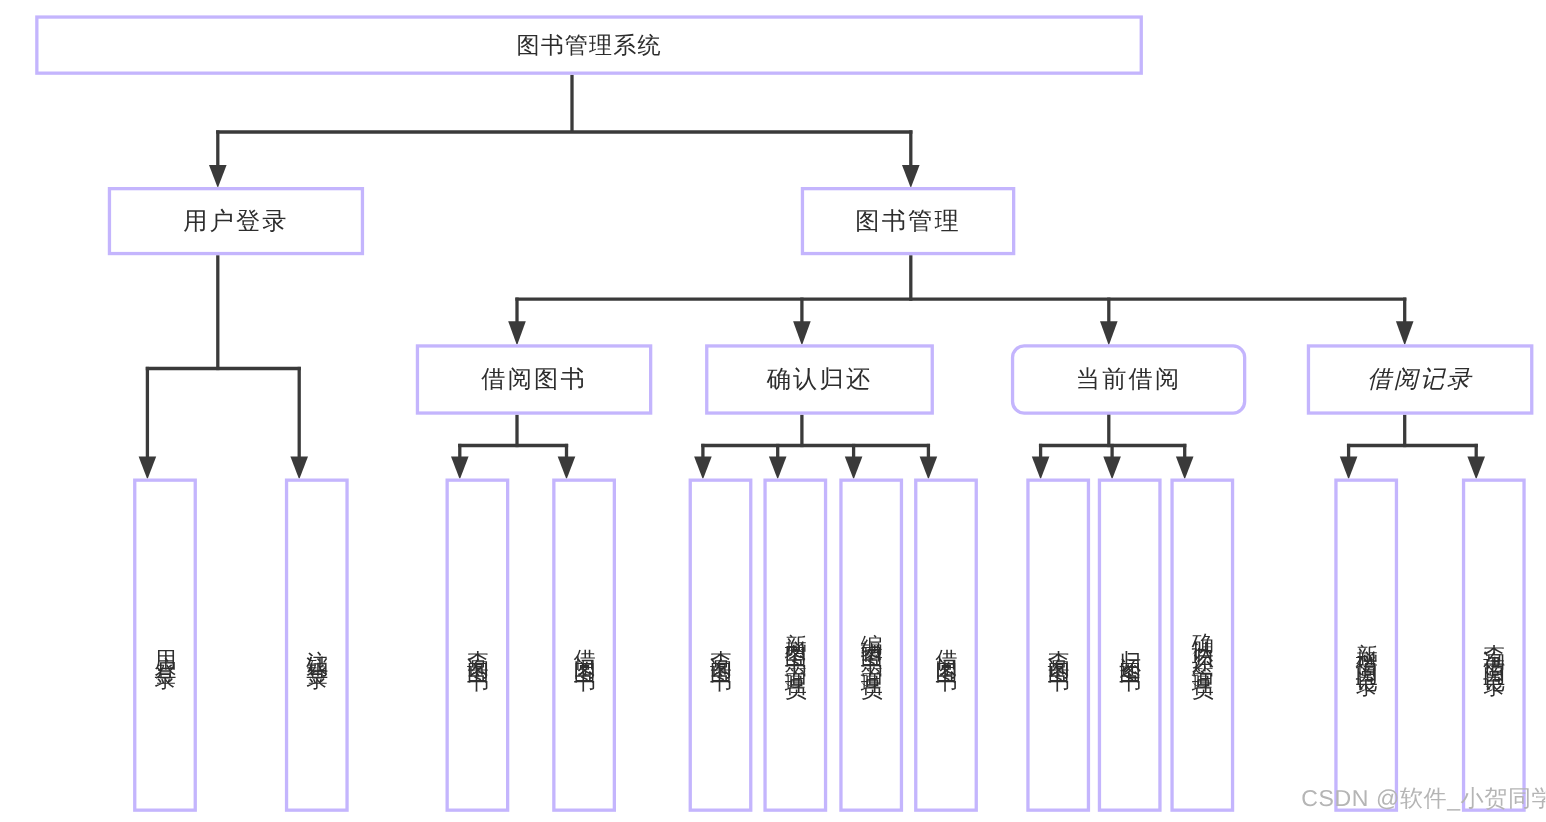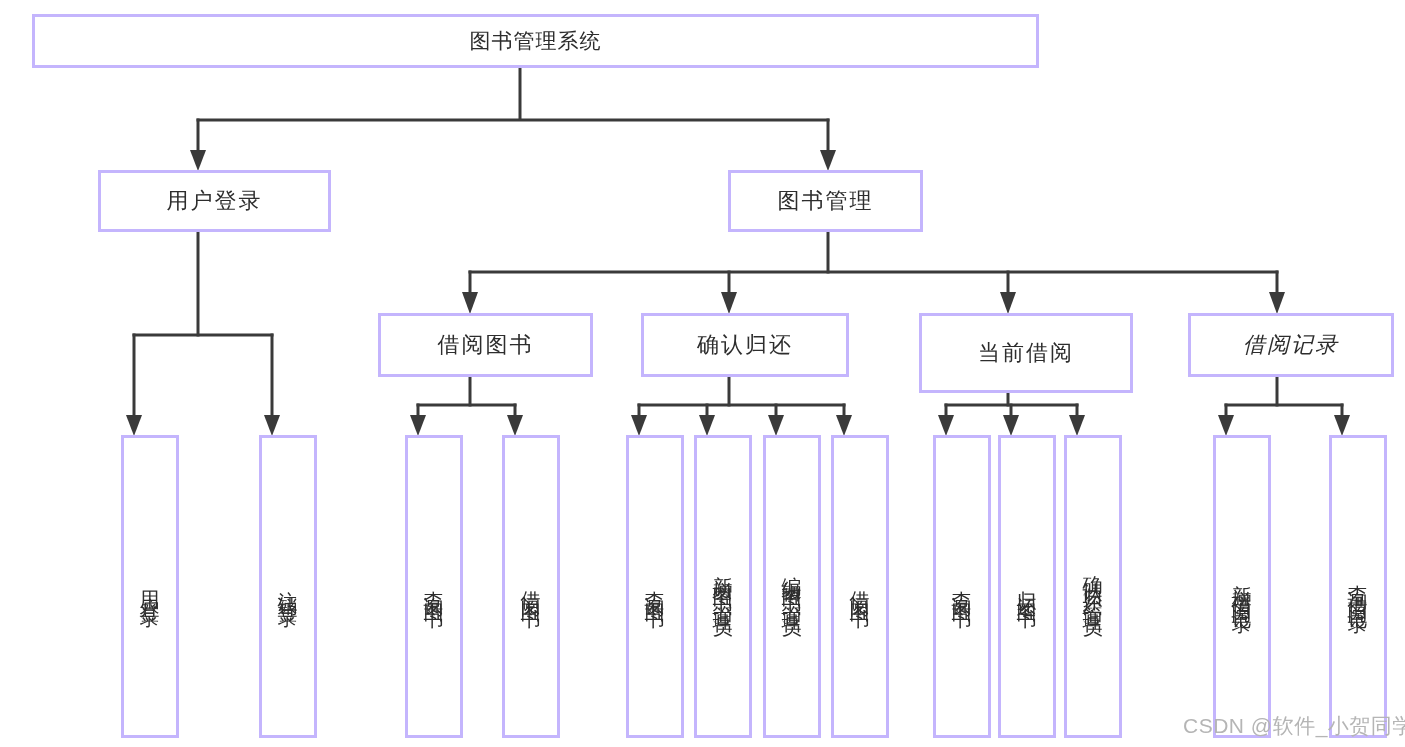--- a/index.html
+++ b/index.html
@@ -147,21 +147,21 @@
   <div class="box" style="left:712px; top:170px; width:195px; height:62px;">
     <span class="lbl">图书管理</span>
   </div>
 
   <div class="box" style="left:362px; top:313px; width:215px; height:64px;">
     <span class="lbl">借阅图书</span>
   </div>
   <div class="box" style="left:625px; top:313px; width:208px; height:64px;">
     <span class="lbl">确认归还</span>
   </div>
-  <div class="box" style="left:903px; top:313px; width:214px; height:80px;">
+  <div class="box" style="left:903px; top:313px; width:214px; height:64px;border-radius:12px;">
     <span class="lbl">当前借阅</span>
   </div>
   <div class="box" style="left:1172px; top:313px; width:206px; height:64px;font-style:italic;">
     <span class="lbl">借阅记录</span>
   </div>
 
   <div class="box" style="left:105px; top:435px; width:58px; height:303px;">
     <span class="vtext">用户登录</span>
   </div>
   <div class="box" style="left:243px; top:435px; width:58px; height:303px;">

